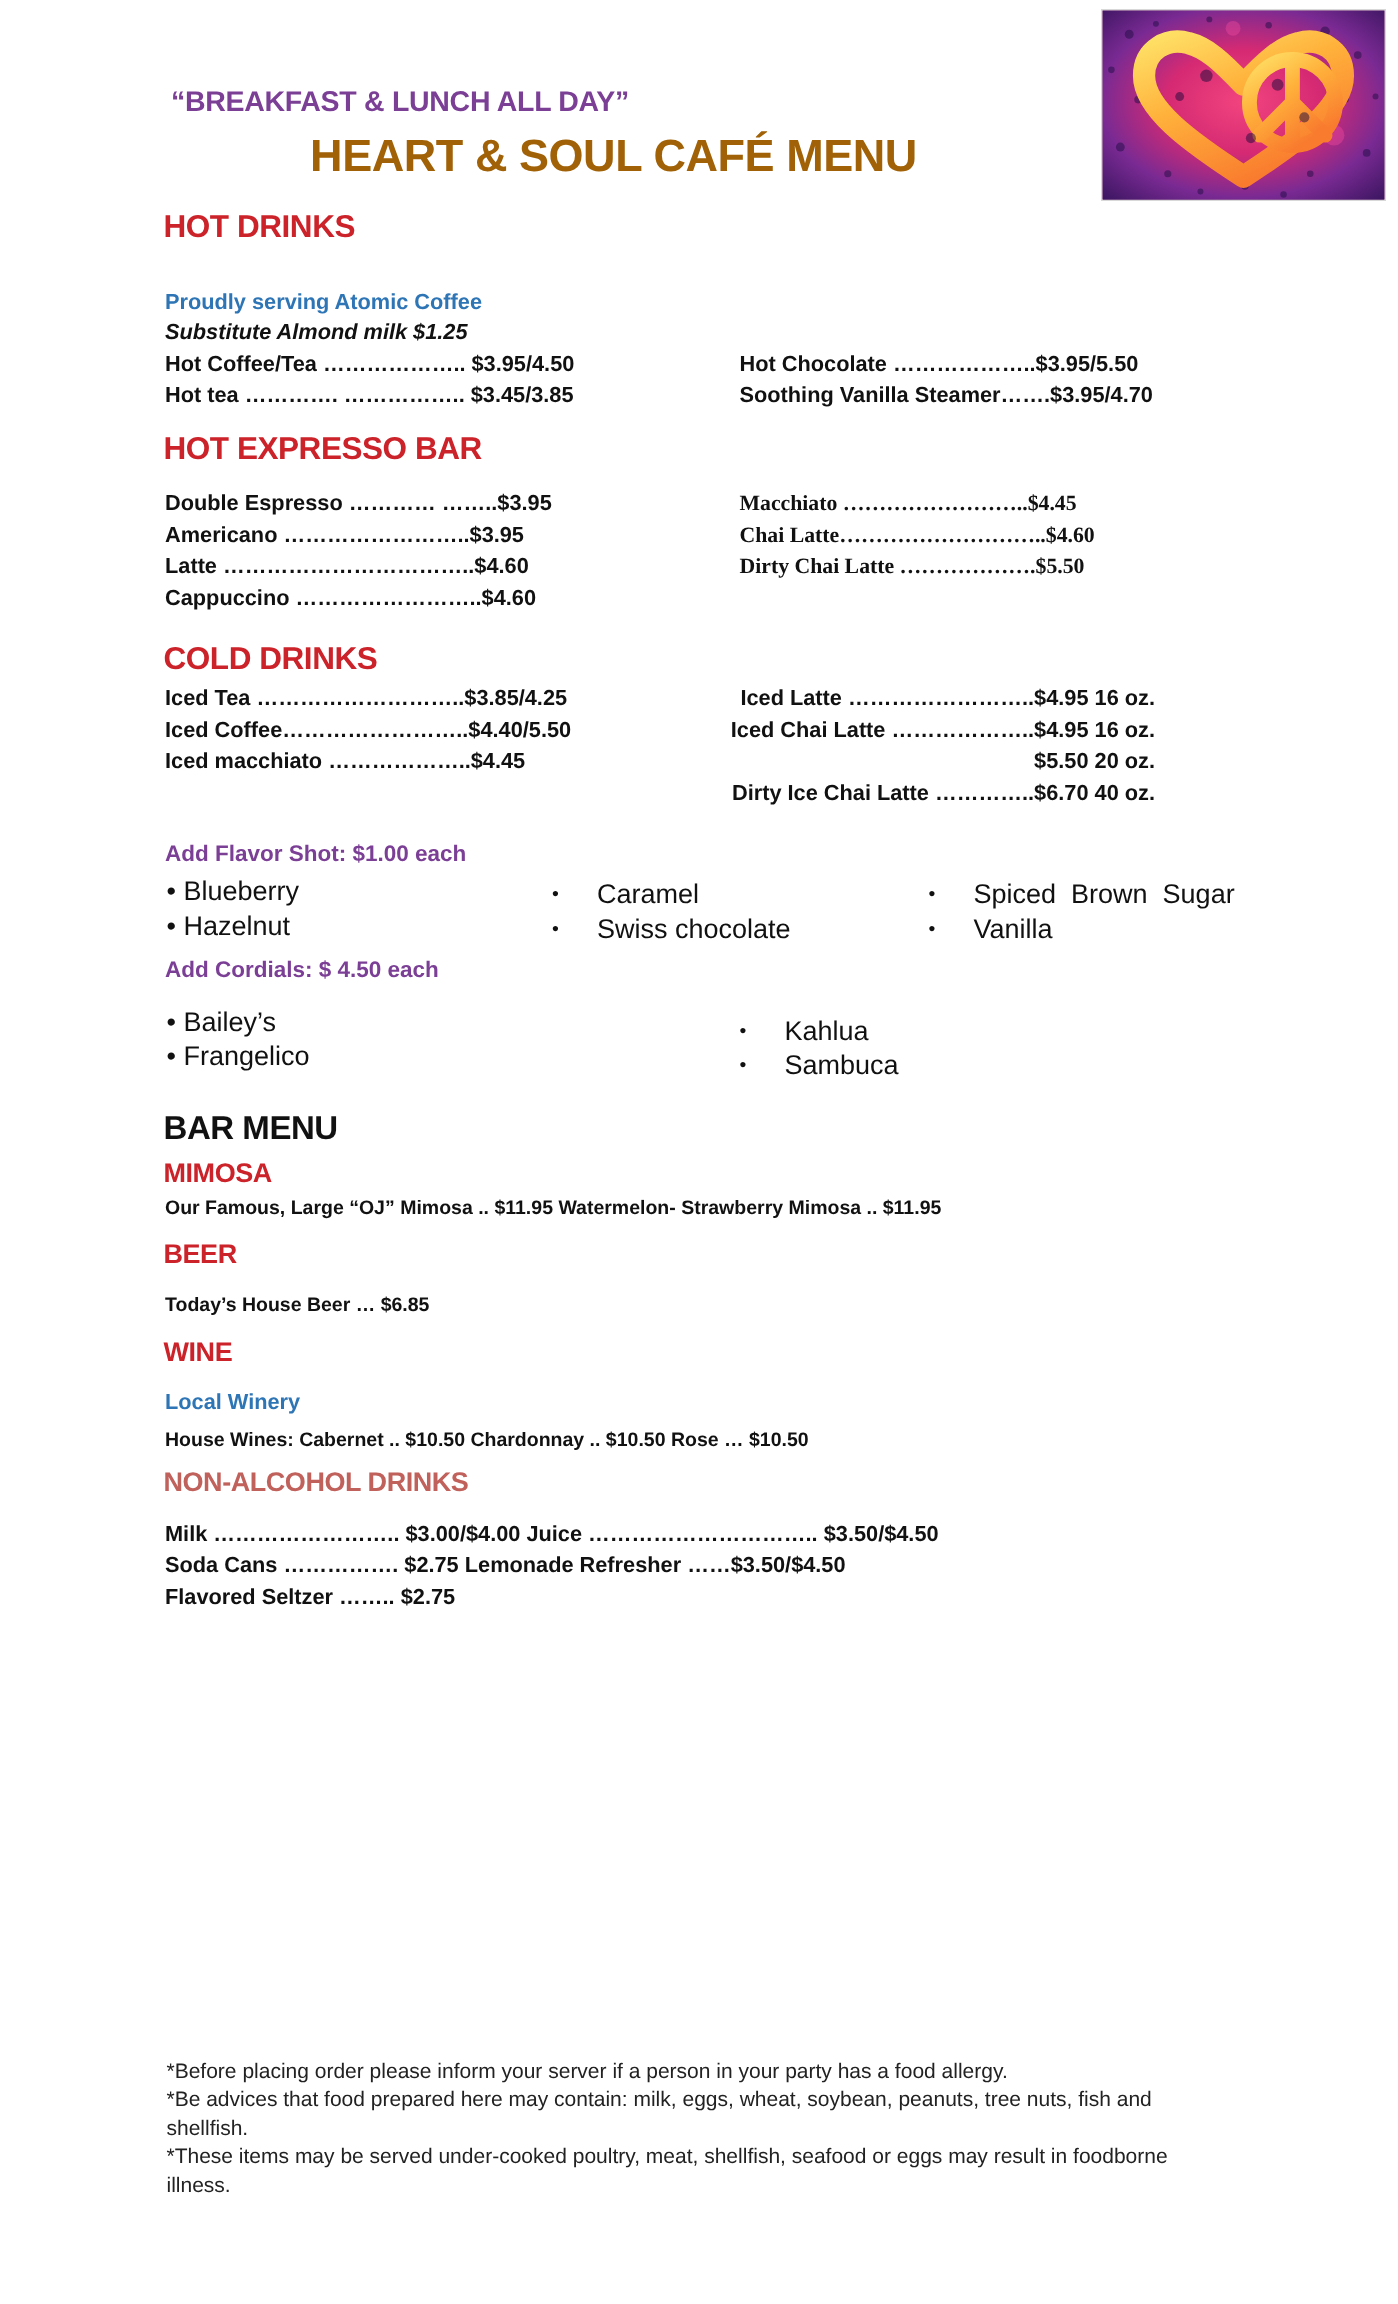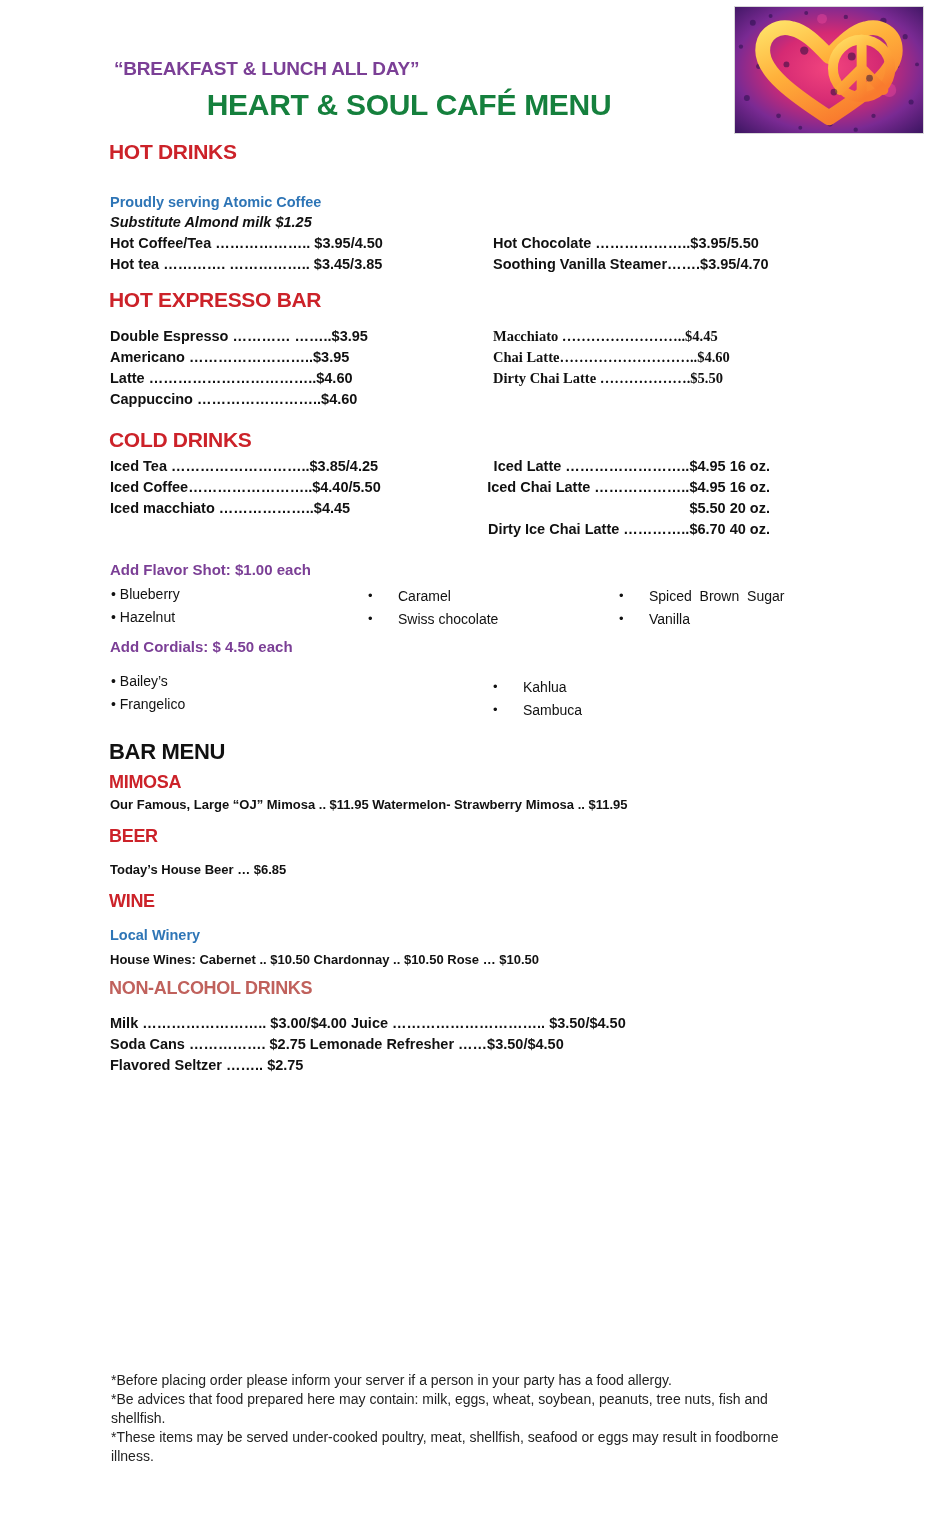--- a/index.html
+++ b/index.html
@@ -32,21 +32,21 @@
     font-size: 19px; font-weight: bold;
     color: #7B3F96;
     letter-spacing: -0.2px;
   }
   .main-title {
     position: absolute;
     left: 114px; top: 88px;
     width: 590px;
     text-align: center;
     font-size: 30px; font-weight: bold;
-    color: #15803d;
+    color: #a16207;
     letter-spacing: -0.3px;
   }
 
   
   .sec-head {
     position: absolute;
     font-size: 21px; font-weight: bold;
     color: #CC2229;
     letter-spacing: -0.3px;
   }
@@ -82,21 +82,21 @@
   .line {
     position: absolute;
     font-size: 13px; font-weight: bold;
     color: #111111;
     white-space: pre;
   }
 
   
   .blist { position: absolute; }
   .blist .bi {
-    font-size: 14px;
+    font-size: 18px;
     color: #111111;
     line-height: 23px;
     white-space: pre;
   }
   .blist.tight .bi::before { content: "• "; }
   .blist.wide .bi { position: relative; padding-left: 30px; }
   .blist.wide .bi::before {
     content: "•";
     position: absolute; left: 0; top: -1px;
     font-size: 13px;

